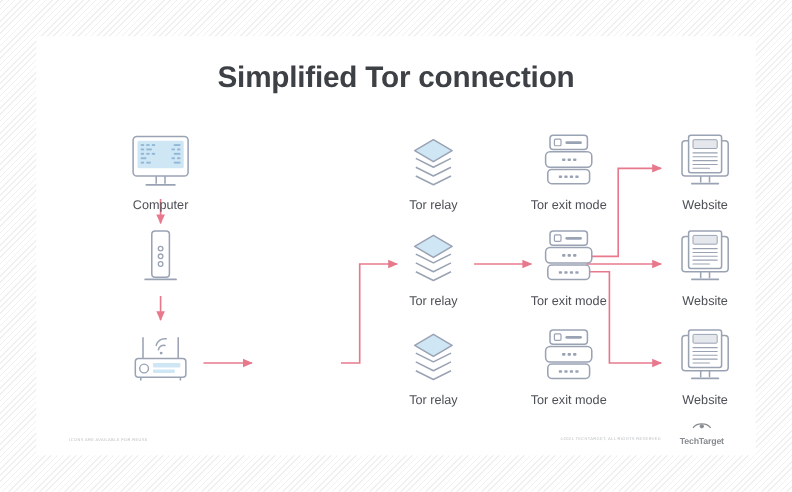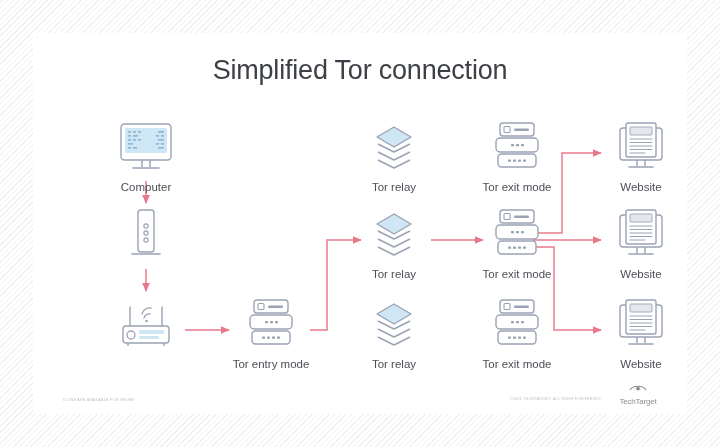--- a/index.html
+++ b/index.html
@@ -29,21 +29,21 @@
     background: #ffffff;
   }
 
   #title {
     position: absolute;
     left: 0;
     top: 22px;
     width: 654px;
     text-align: center;
     font-size: 27px;
-    font-weight: normal;
+    font-weight: bold;
     color: #3d4044;
     letter-spacing: -0.2px;
   }
 
   
   .node {
     position: absolute;
     width: 110px;
     text-align: center;
   }
@@ -112,21 +112,21 @@
   #brand {
     position: absolute;
     right: 18px;
     bottom: 8px;
     width: 62px;
     text-align: center;
     color: #8a8d91;
   }
   #brand .brand-name {
     font-size: 8px;
-    font-weight: normal;
+    font-weight: bold;
     letter-spacing: -0.2px;
     line-height: 9px;
   }
 </style>
 </head>
 <body>
 
 <div id="card">
 
   <div id="title">Simplified Tor connection</div>
@@ -212,43 +212,20 @@
         <circle cx="31.5" cy="24" r="1.3" fill="#9aa3b4"></circle>
         <rect x="8" y="29" width="46" height="17" rx="3" fill="#ffffff" stroke="#9aa3b4" stroke-width="1.4"></rect>
         <rect x="24" y="33" width="25" height="4" rx="1" fill="#cfe6f5"></rect>
         <rect x="24" y="39" width="20" height="3" rx="1" fill="#cfe6f5"></rect>
         <circle cx="16" cy="38" r="4" fill="none" stroke="#9aa3b4" stroke-width="1.3"></circle>
         <path d="M13,49 L13,46 M49,49 L49,46" stroke="#9aa3b4" stroke-width="1.4"></path>
       </svg>
     </div>
   </div>
 
-  <div class="node n-entry">
-    <div class="icon-wrap">
-      <svg width="56" height="54" viewBox="0 0 56 54" xmlns="http://www.w3.org/2000/svg">
-        <rect x="11" y="3" width="34" height="13" rx="3" fill="#ffffff" stroke="#9aa3b4" stroke-width="1.4"></rect>
-        <rect x="15" y="6.5" width="6" height="6" rx="1" fill="none" stroke="#9aa3b4" stroke-width="1.1"></rect>
-        <rect x="25" y="8.5" width="15" height="2.4" rx="1.2" fill="#9aa3b4"></rect>
-        <rect x="7" y="18" width="42" height="14" rx="4" fill="#ffffff" stroke="#9aa3b4" stroke-width="1.4"></rect>
-        <g fill="#9aa3b4">
-          <rect x="22" y="24" width="3" height="2.3" rx="0.6"></rect>
-          <rect x="27" y="24" width="3" height="2.3" rx="0.6"></rect>
-          <rect x="32" y="24" width="3" height="2.3" rx="0.6"></rect>
-        </g>
-        <rect x="9" y="34" width="38" height="13" rx="3.5" fill="#ffffff" stroke="#9aa3b4" stroke-width="1.4"></rect>
-        <g fill="#9aa3b4">
-          <rect x="19" y="39.5" width="3" height="2.3" rx="0.6"></rect>
-          <rect x="24" y="39.5" width="3" height="2.3" rx="0.6"></rect>
-          <rect x="29" y="39.5" width="3" height="2.3" rx="0.6"></rect>
-          <rect x="34" y="39.5" width="3" height="2.3" rx="0.6"></rect>
-        </g>
-      </svg>
-    </div>
-    <div class="label">Tor entry mode</div>
-  </div>
 
   <div class="node n-relay1">
     <div class="icon-wrap">
       <svg width="56" height="54" viewBox="0 0 56 54" xmlns="http://www.w3.org/2000/svg">
         <g fill="none" stroke="#9aa3b4" stroke-width="1.4" stroke-linejoin="round">
           <path d="M12,40 L28,48 L44,40"></path>
           <path d="M12,32 L28,40 L44,32"></path>
           <path d="M12,24 L28,32 L44,24"></path>
         </g>
         <path d="M28,7 L45,17 L28,27 L11,17 Z" fill="#cfe6f5" stroke="#9aa3b4" stroke-width="1.4" stroke-linejoin="round"></path>

